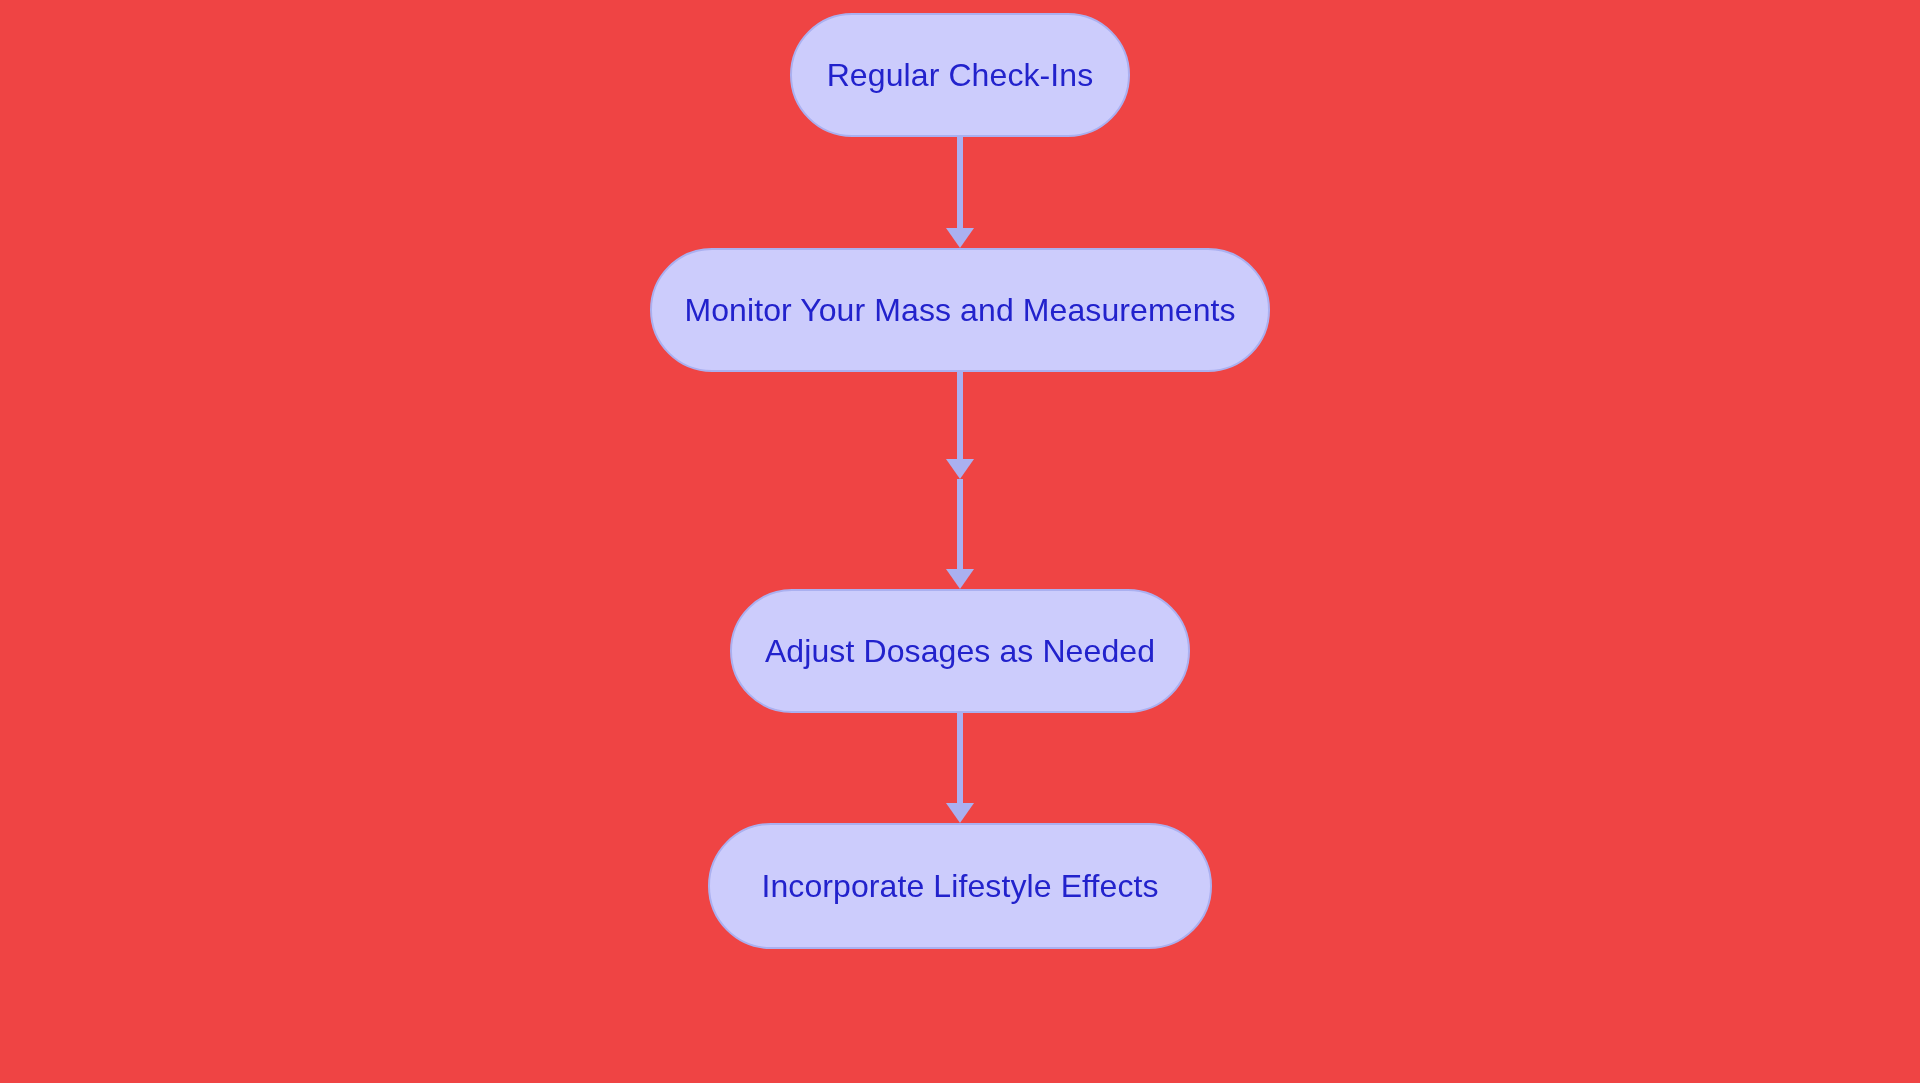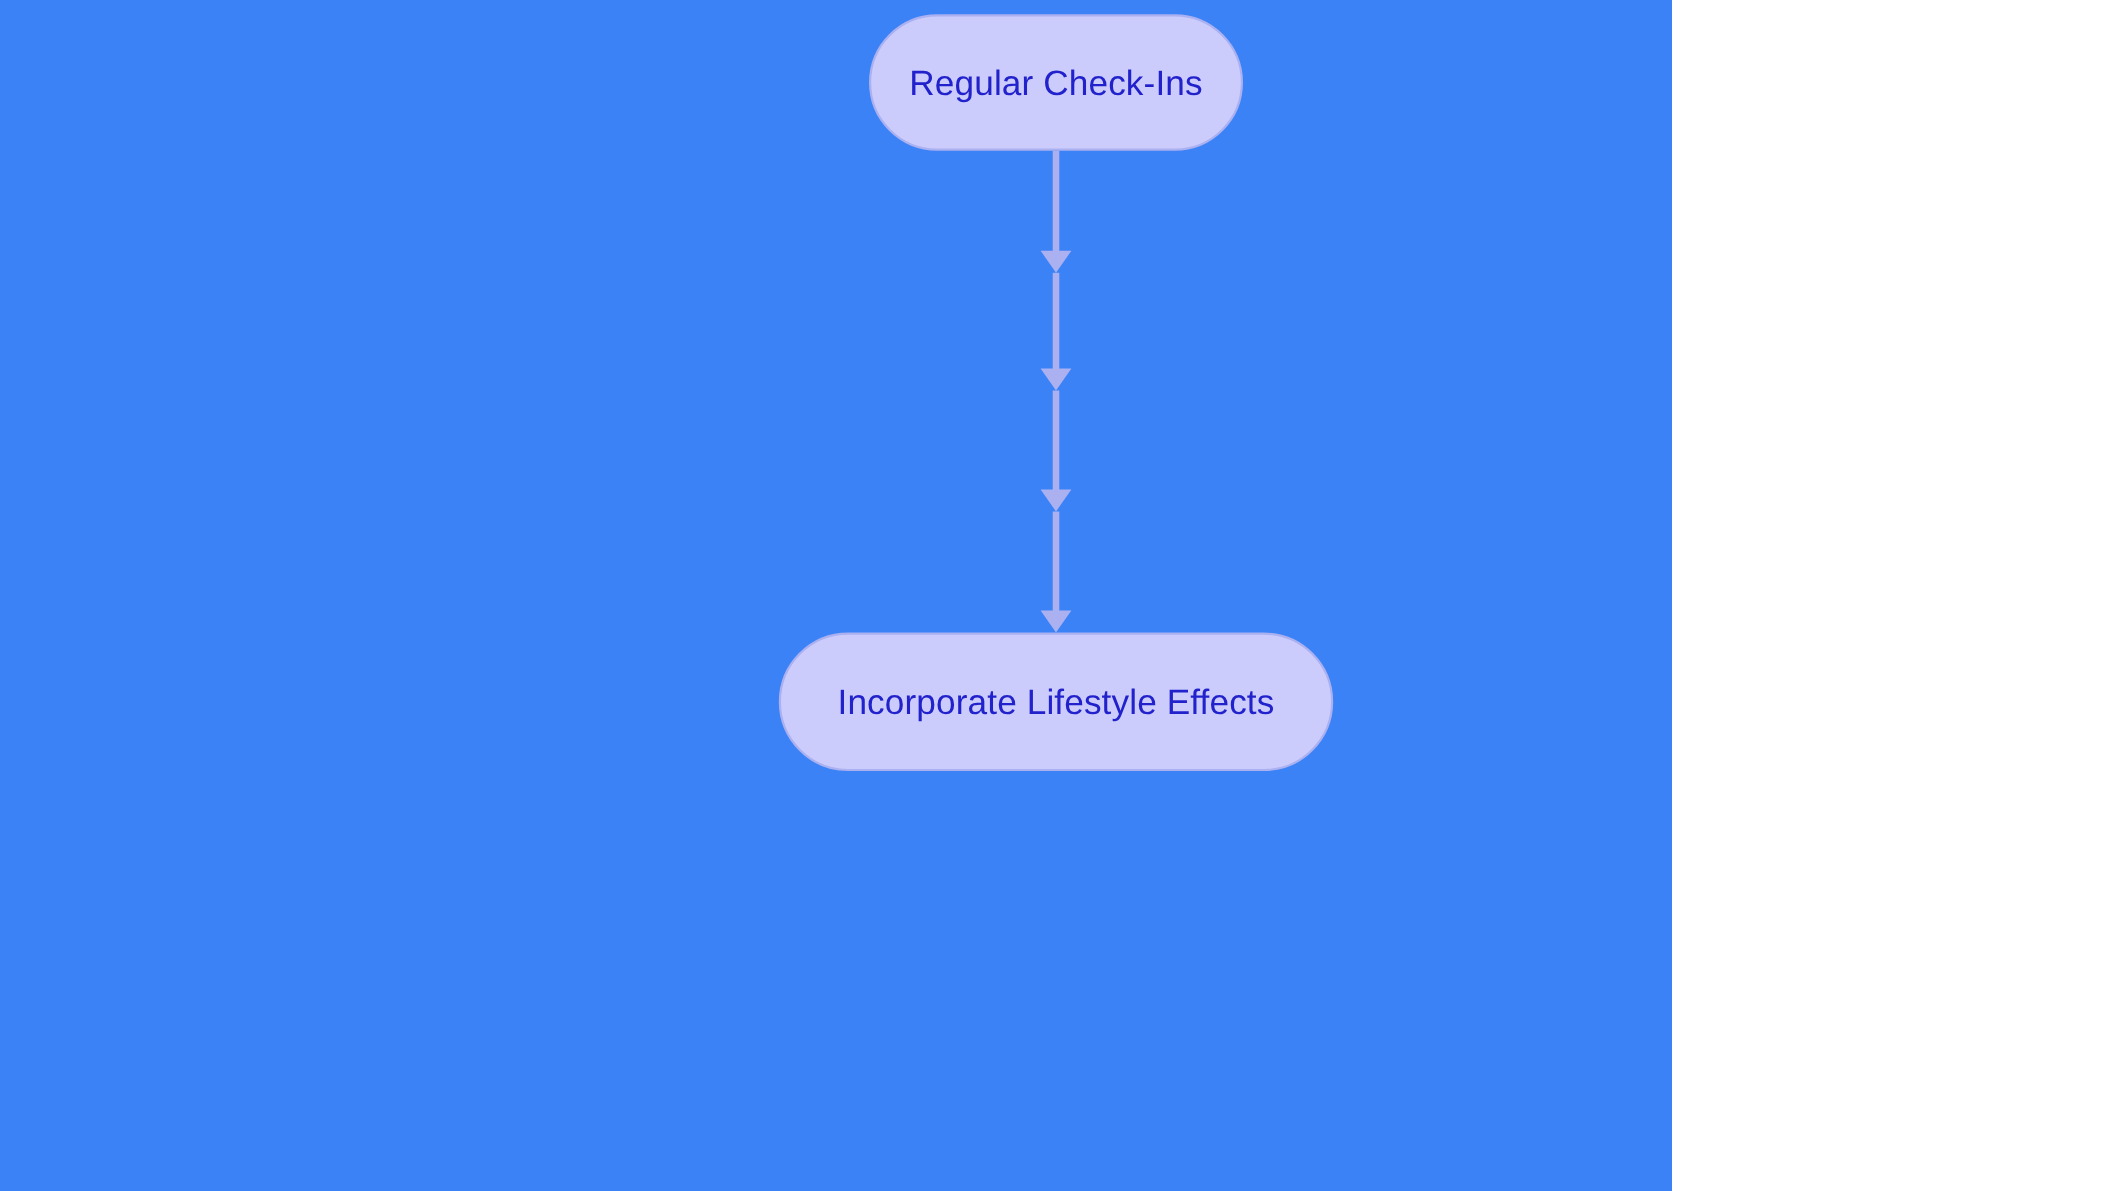--- a/index.html
+++ b/index.html
@@ -6,23 +6,23 @@
   html, body {
     margin: 0;
     padding: 0;
     background: #ffffff;
   }
   body {
     font-family: "Liberation Sans", sans-serif;
   }
   #canvas {
     position: relative;
-    width: 1520px;
+    width: 1920px;
     height: 1083px;
-    background: #3b82f6;
+    background: #ef4444;
     overflow: hidden;
     text-align: right;
   }
   .flow-column {
     position: absolute;
     left: 0;
     top: 0;
     width: 1920px;
     height: 1083px;
     display: flex;
@@ -96,32 +96,38 @@
 
     <div class="node" id="node-0">
       <span class="node-label">Regular Check-Ins</span>
     </div>
 
     <div class="connector" id="conn-0">
       <div class="stem"></div>
       <div class="arrowhead"></div>
     </div>
 
+    <div class="node" id="node-1">
+      <span class="node-label">Monitor Your Mass and Measurements</span>
+    </div>
 
     <div class="connector" id="conn-1">
       <div class="stem"></div>
       <div class="arrowhead"></div>
     </div>
 
 
     <div class="connector" id="conn-2">
       <div class="stem"></div>
       <div class="arrowhead"></div>
     </div>
 
+    <div class="node" id="node-3">
+      <span class="node-label">Adjust Dosages as Needed</span>
+    </div>
 
     <div class="connector" id="conn-3">
       <div class="stem"></div>
       <div class="arrowhead"></div>
     </div>
 
     <div class="node" id="node-4">
       <span class="node-label">Incorporate Lifestyle Effects</span>
     </div>
 

